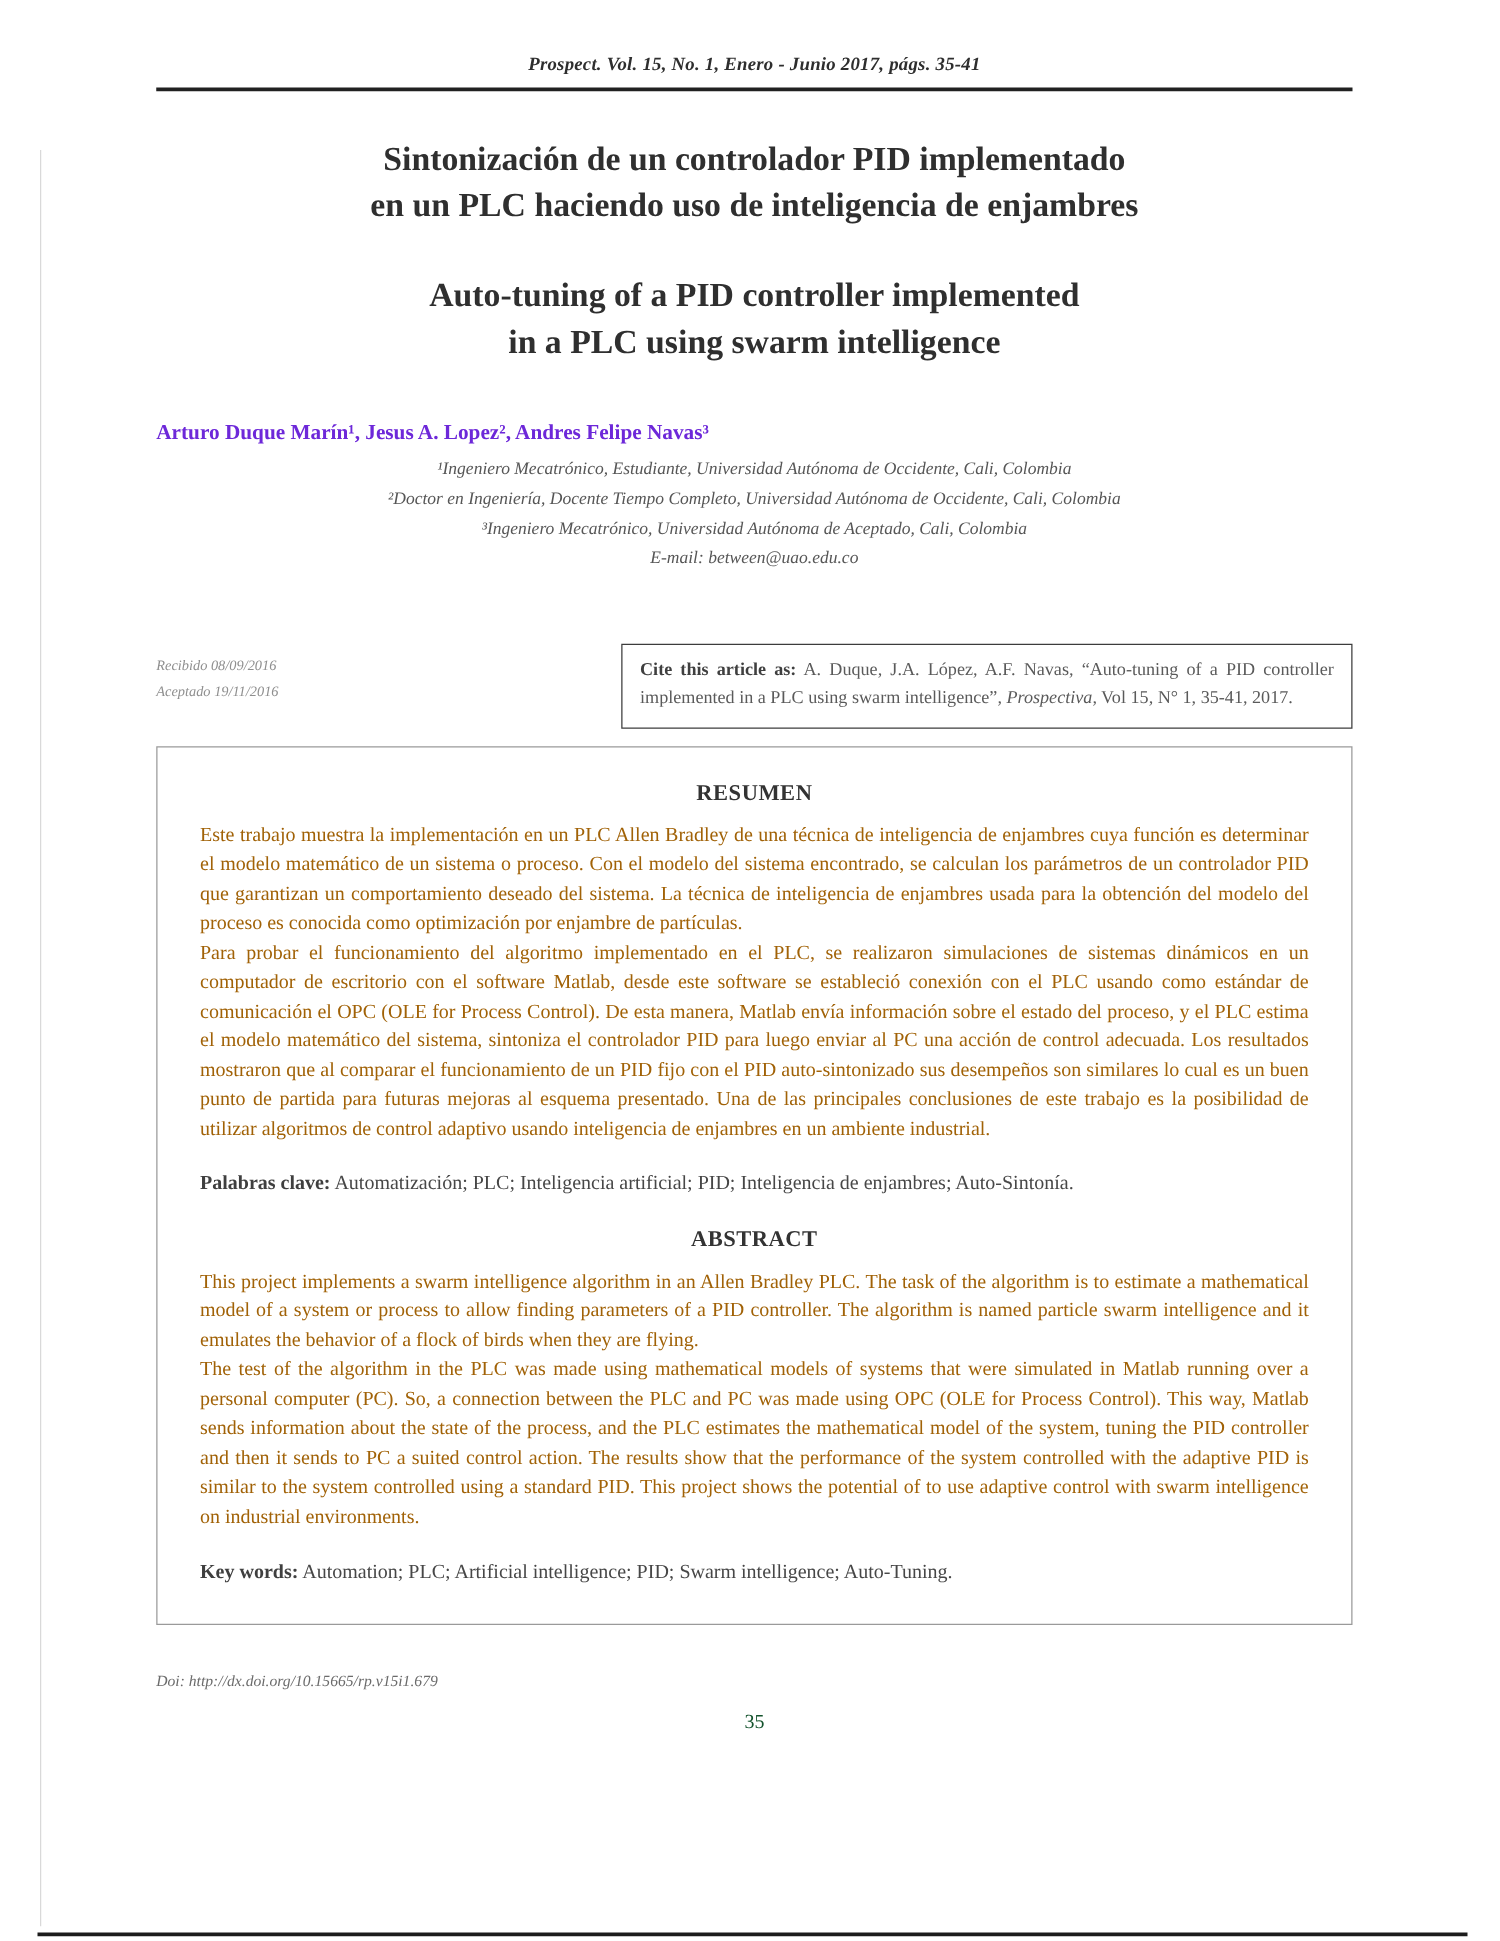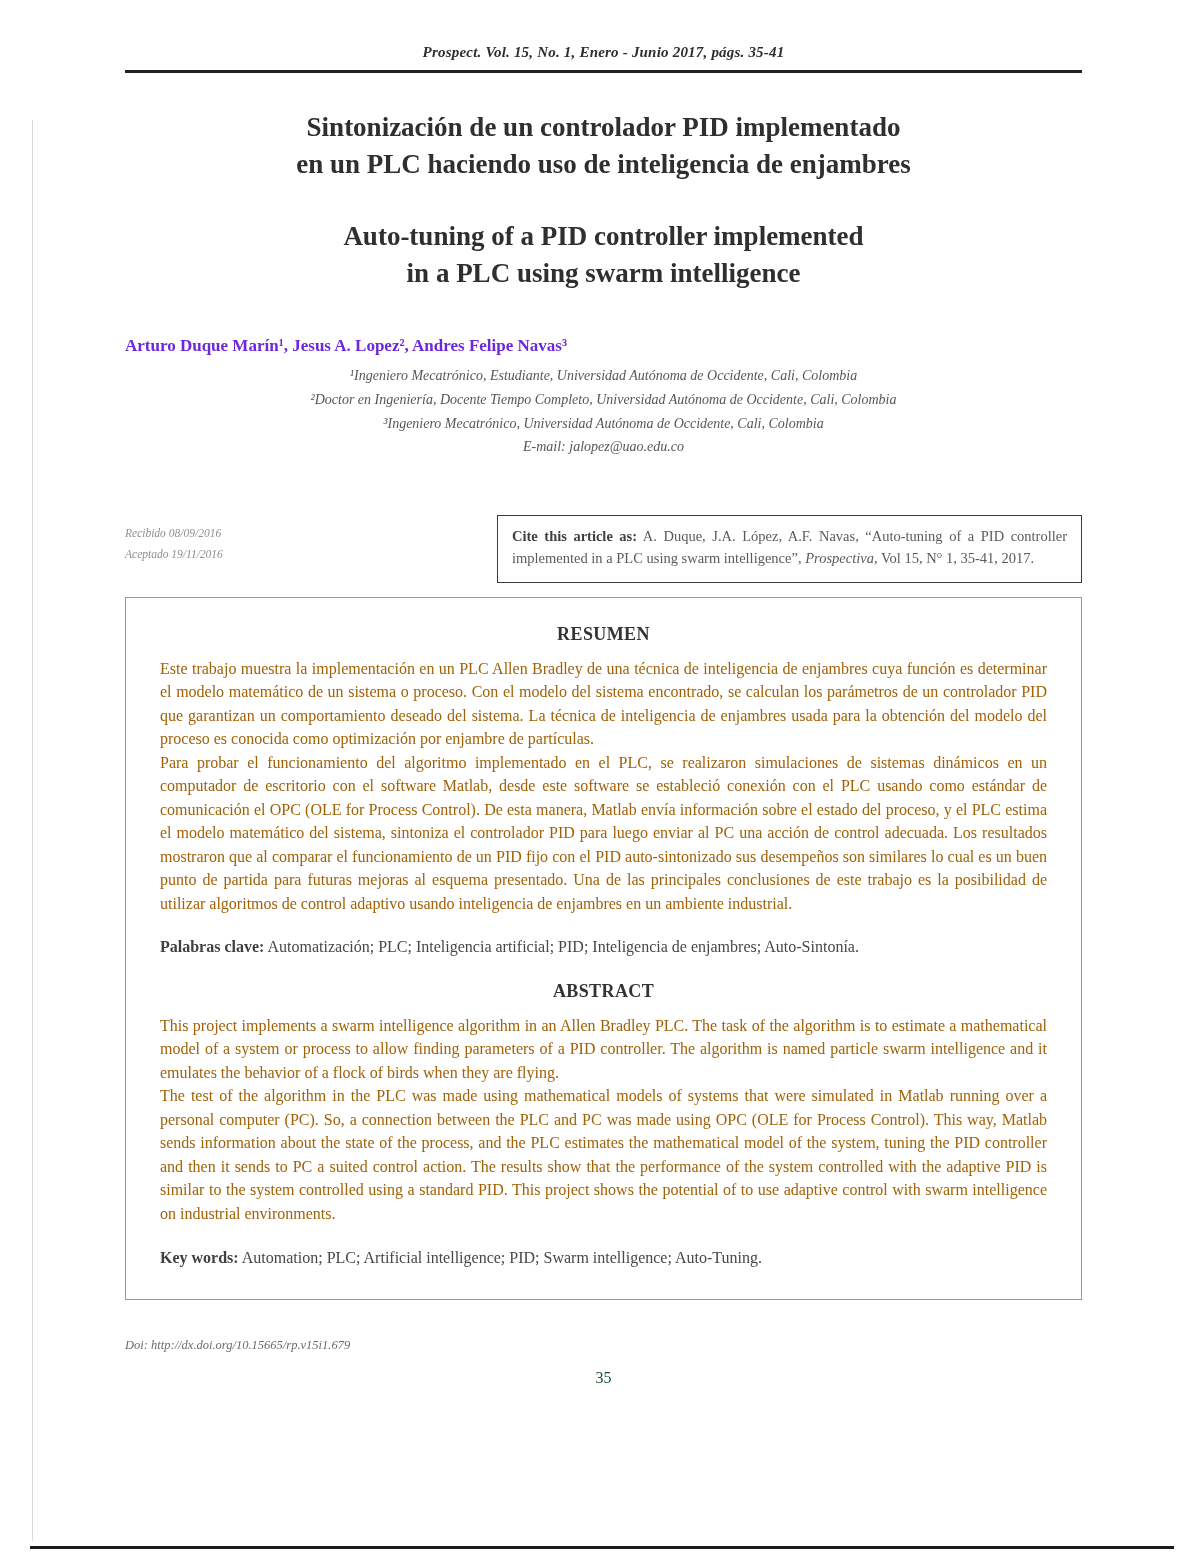--- a/index.html
+++ b/index.html
@@ -151,22 +151,22 @@
 
     <h1 class="title-es"><span>Sintonización de un controlador PID implementado</span><br><span>en un PLC haciendo uso de inteligencia de enjambres</span></h1>
 
     <h1 class="title-en"><span>Auto-tuning of a PID controller implemented</span><br><span>in a PLC using swarm intelligence</span></h1>
 
     <div class="authors">Arturo Duque Marín¹, Jesus A. Lopez², Andres Felipe Navas³</div>
 
     <div class="affiliations">
       <span>¹Ingeniero Mecatrónico, Estudiante, Universidad Autónoma de Occidente, Cali, Colombia</span><br>
       <span>²Doctor en Ingeniería, Docente Tiempo Completo, Universidad Autónoma de Occidente, Cali, Colombia</span><br>
-      <span>³Ingeniero Mecatrónico, Universidad Autónoma de Occidente, Cali, Colombia</span><br>
-      <span>E-mail: jalopez@uao.edu.co</span>
+      <span>³Ingeniero Mecatrónico, Universidad Autónoma de Aceptado, Cali, Colombia</span><br>
+      <span>E-mail: between@uao.edu.co</span>
     </div>
 
     <div class="cite-row">
       <div class="received">
         <span>Recibido 08/09/2016</span><br>
         <span>Aceptado 19/11/2016</span>
       </div>
       <div class="cite-box">
         <span class="cite-label">Cite this article as:</span><span> A. Duque, J.A. López, A.F. Navas, “Auto-tuning of a PID controller implemented in a PLC using swarm intelligence”, </span><span class="journal-name">Prospectiva</span><span>, Vol 15, N° 1, 35-41, 2017.</span>
       </div>

